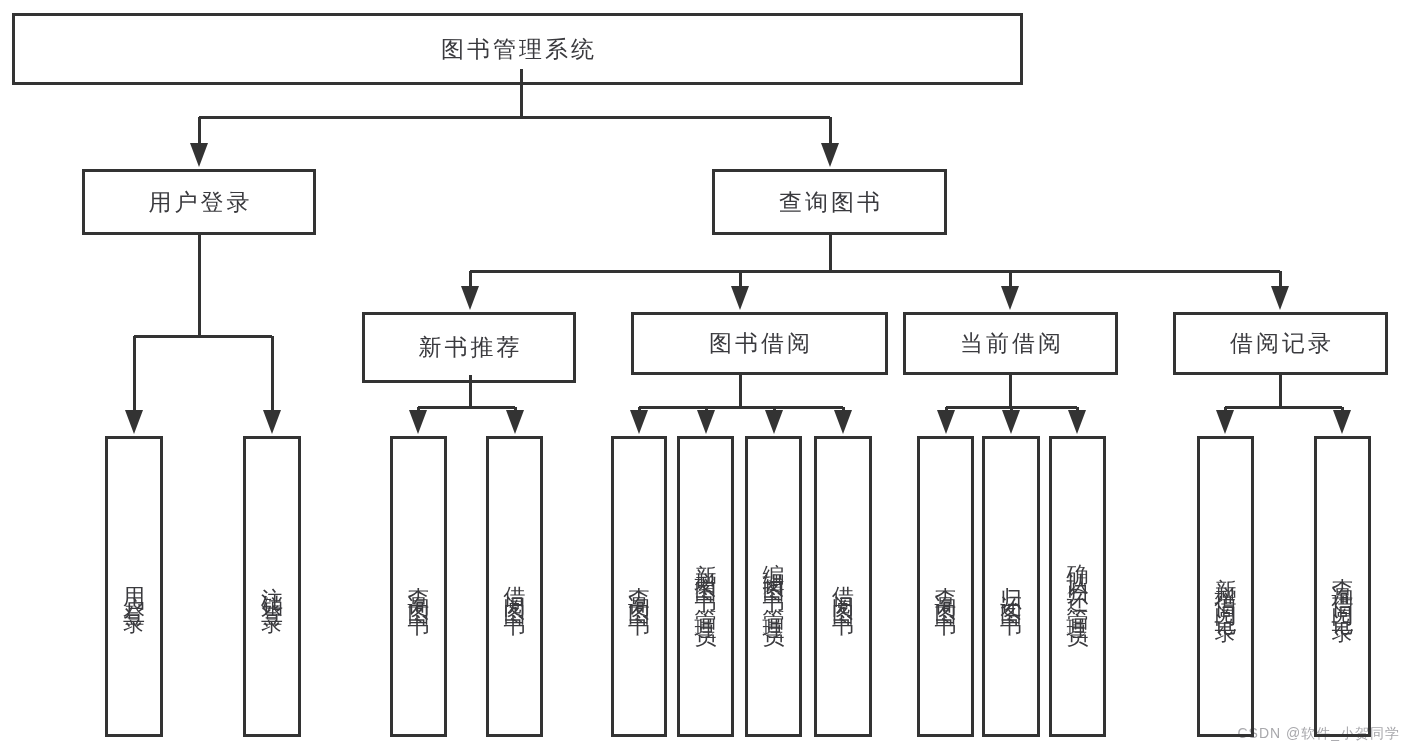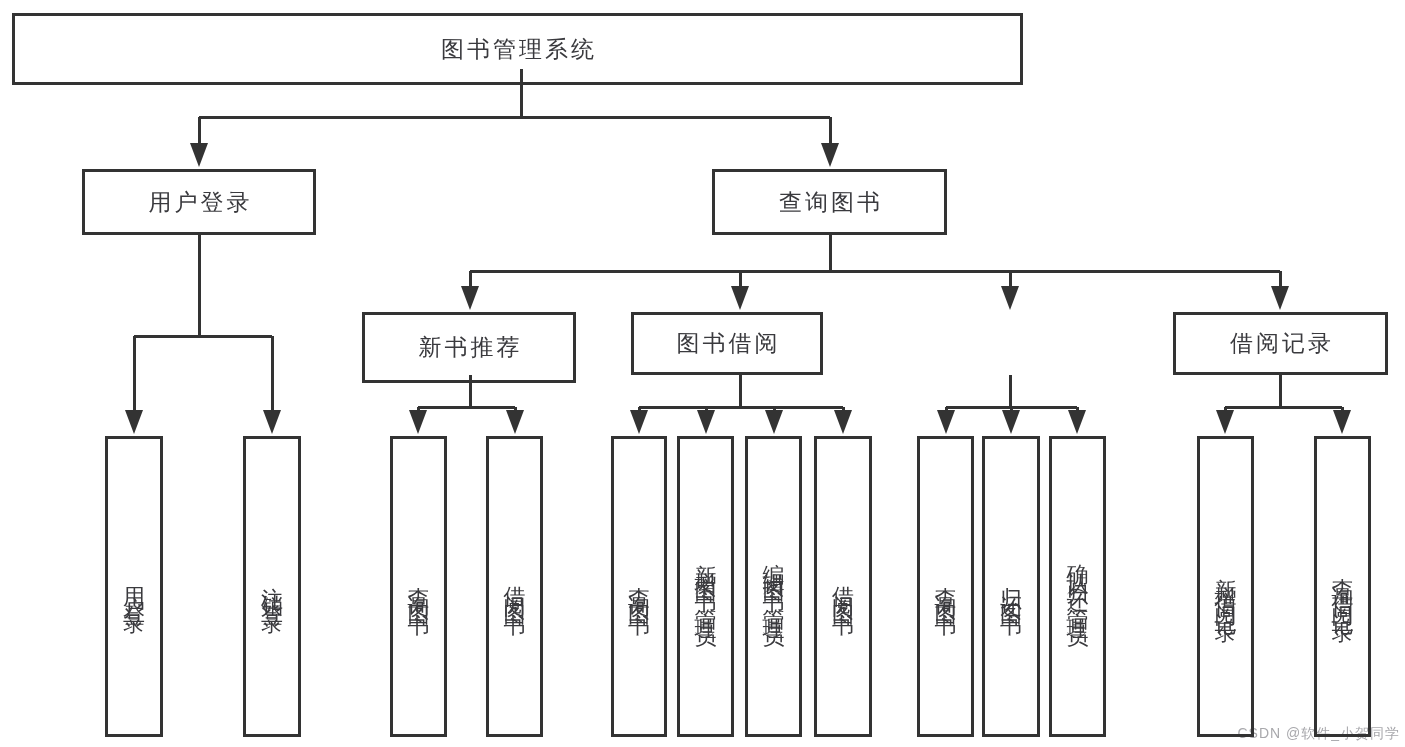--- a/index.html
+++ b/index.html
@@ -143,22 +143,25 @@
   <div class="node h" style="left:82px;top:169px;width:234px;height:66px">
     <span>用户登录</span>
   </div>
   <div class="node h" style="left:712px;top:169px;width:235px;height:66px">
     <span>查询图书</span>
   </div>
 
   <div class="node h" style="left:362px;top:312px;width:214px;height:71px">
     <span>新书推荐</span>
   </div>
-  <div class="node h" style="left:631px;top:312px;width:192px;height:63px">
+  <div class="node h" style="left:631px;top:312px;width:257px;height:63px">
     <span>图书借阅</span>
+  </div>
+  <div class="node h" style="left:903px;top:312px;width:215px;height:63px">
+    <span>当前借阅</span>
   </div>
   <div class="node h" style="left:1173px;top:312px;width:215px;height:63px">
     <span>借阅记录</span>
   </div>
 
   <div class="node v" style="left:105px;top:436px;width:58px;height:301px">
     <span>用户登录</span>
   </div>
   <div class="node v" style="left:243px;top:436px;width:58px;height:301px">
     <span>注销登录</span>

